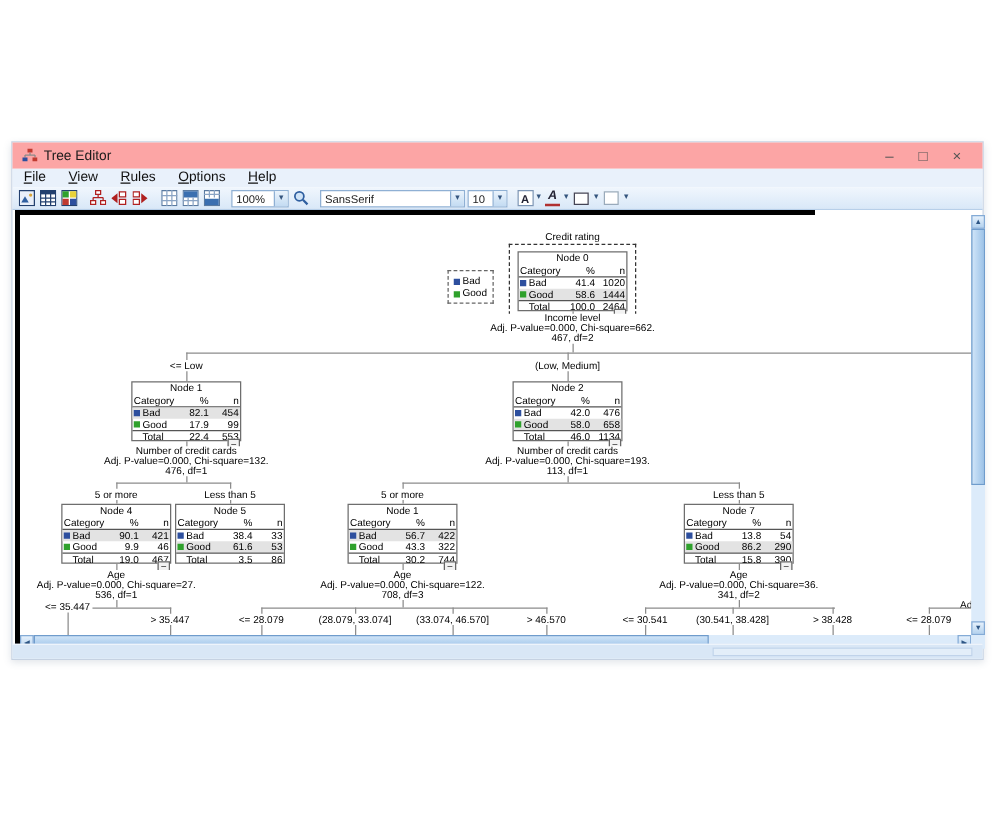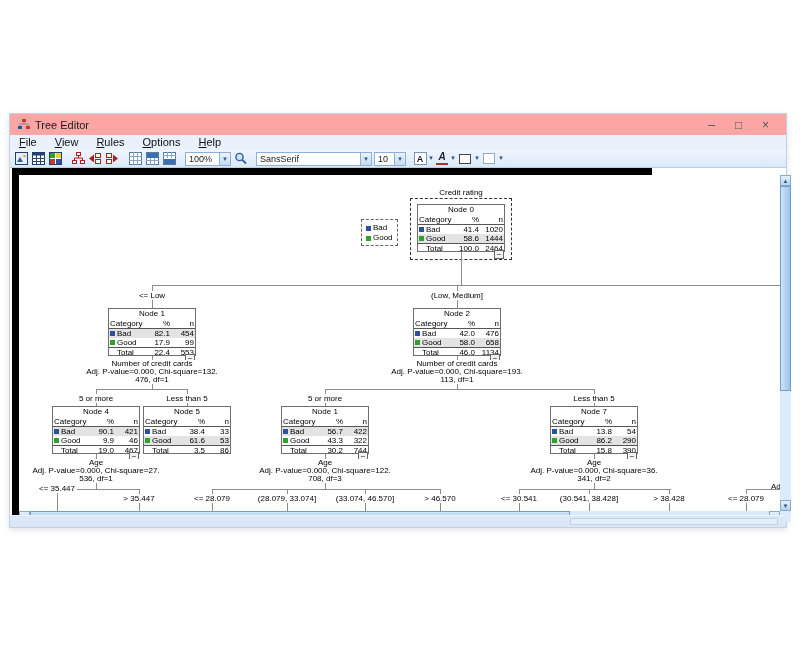--- a/index.html
+++ b/index.html
@@ -34,21 +34,21 @@
                   border-left:1px solid #8fb0d4; }
   .combo .arrow::after, .drop::after { content:"▾"; font-size:7px; color:#35557e; display:block; text-align:center; line-height:12px; }
   .drop { width:8px; height:14px; }
   .glyphA { font-size:9px; font-weight:bold; color:#223; border:1px solid #7d96b6; background:#fff; width:13px; height:13px; text-align:center; line-height:12px; }
   .glyphAi { font-size:10px; font-style:italic; font-weight:bold; color:#223; width:12px; text-align:center; border-bottom:2px solid #b03030; line-height:10px; height:13px; }
   .glyphBorder { width:12px; height:10px; border:1px solid #445; background:#fff; }
   .glyphFill { width:12px; height:11px; border:1px solid #9ab; background:#fff; }
 
   
   .canvasframe { position:absolute; left:2px; top:54px; width:640px; height:349px;
-                 border:7px solid #000000; background:#fff; }
+                 border:4px solid #000000; background:#fff; }
   .treearea { position:absolute; left:0; top:0; width:761px; height:336px; overflow:hidden; background:#fff; }
 
   .line { position:absolute; background:#8c8c8c; }
 
   .node { position:absolute; width:88px; height:48px; background:#fff; border:1px solid #6e6e6e;
           font-size:8px; color:#000; }
   .node .nt { height:10px; line-height:10px; text-align:center; }
   .node .nh { display:flex; height:10px; line-height:10px; border-bottom:1px solid #555; padding:0 1px; }
   .node .nr { display:flex; height:9px; line-height:9px; padding:0 1px; align-items:center; }
   .node .ntot { display:flex; height:9px; line-height:9px; border-top:1px solid #555; padding:0 1px; }
@@ -268,20 +268,25 @@
           </div>
         <div class="ntot">
             <span class="cc">Total</span>
             <span class="cp">100.0</span>
             <span class="cn">2464</span>
           </div>
       </div>
       <div class="minus" style="left:475px; top:75px;">−</div>
 
       <div class="line" style="left:442px; top:77px; width:1px; height:33px;"></div>
+      <div class="sp" style="left:442px; top:79px;">
+        <div>Income level</div>
+          <div>Adj. P-value=0.000, Chi-square=662.</div>
+          <div>467, df=2</div>
+      </div>
       <div class="line" style="left:133px; top:110px; width:628px; height:1px;"></div>
       <div class="line" style="left:133px; top:110px; width:1px; height:23px;"></div>
       <div class="line" style="left:438px; top:110px; width:1px; height:23px;"></div>
       <div class="blab" style="left:133px; top:116px;">&lt;= Low</div>
       <div class="blab" style="left:438px; top:116px;">(Low, Medium]</div>
 
       <div class="node" style="left:89px; top:133px;">
         <div class="nt">Node 1</div>
         <div class="nh">
             <span class="cc">Category</span>

